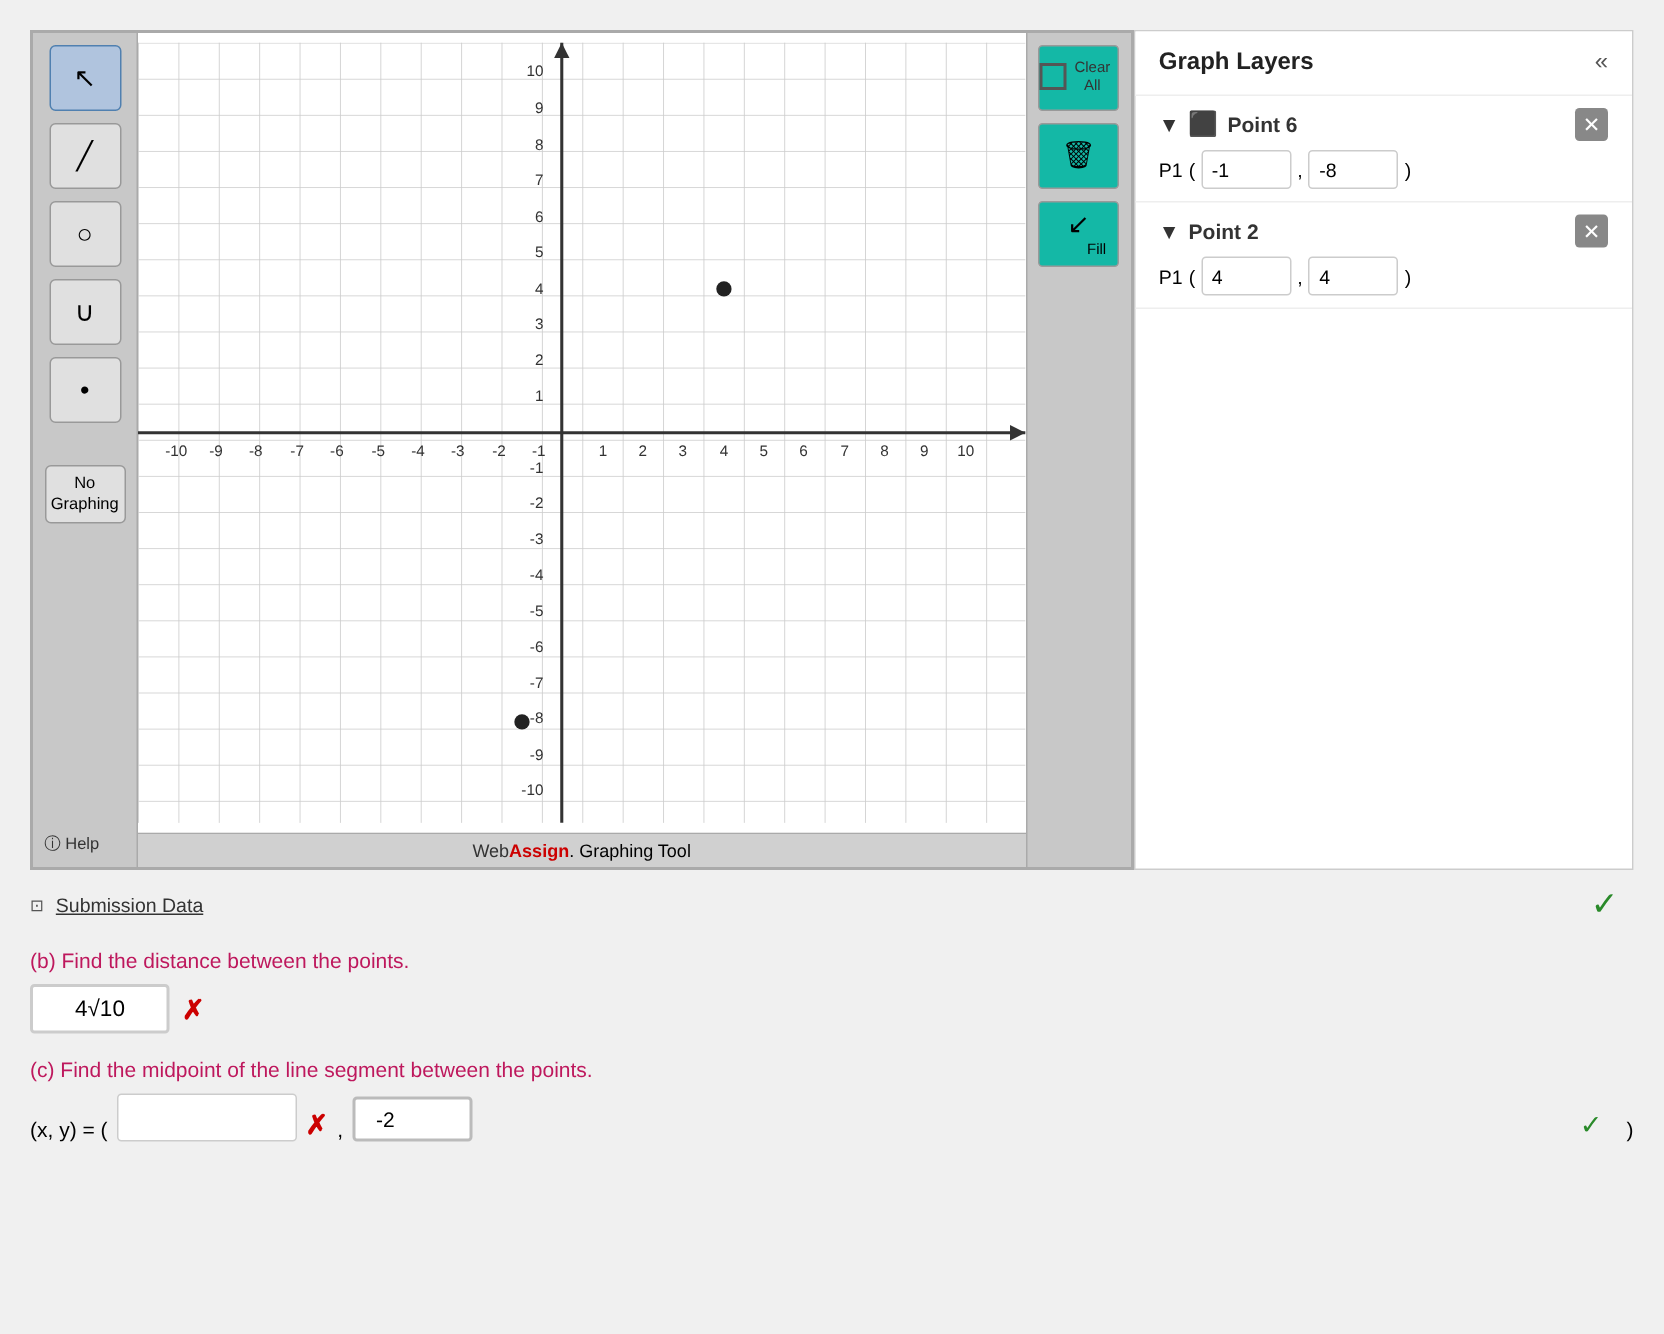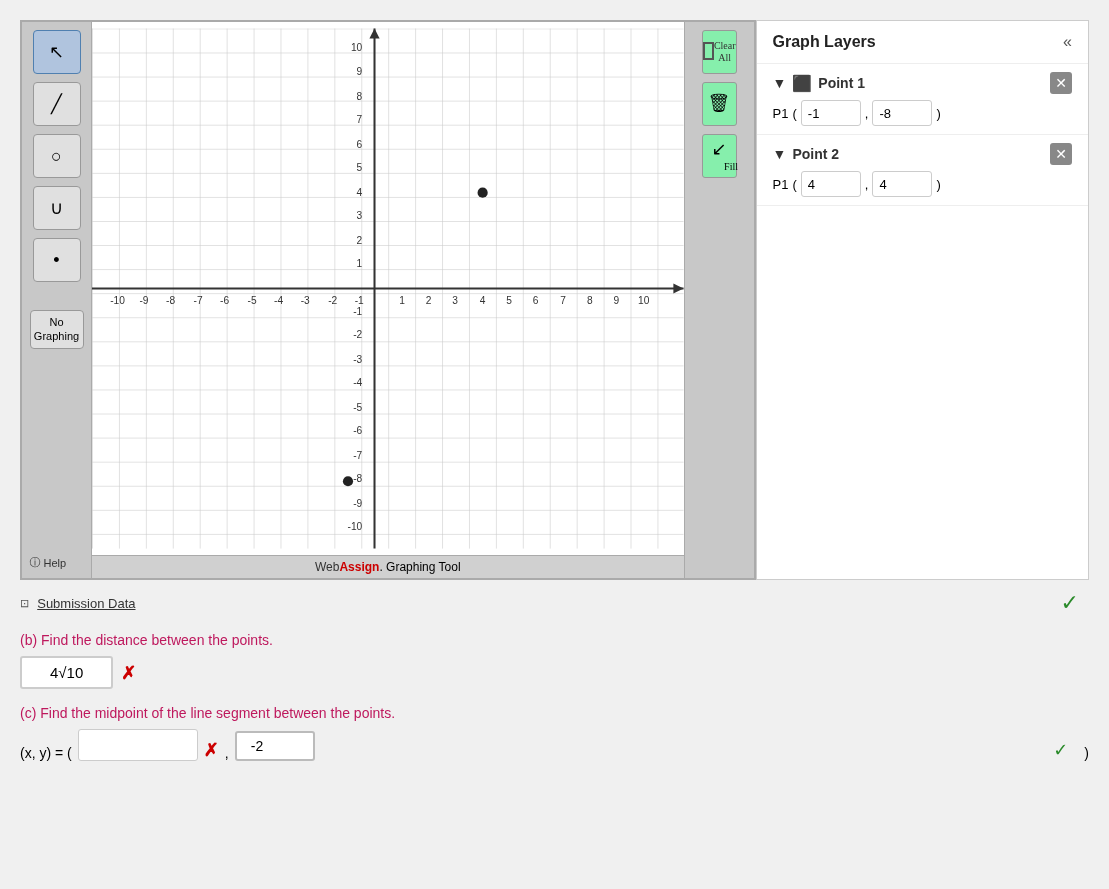--- a/index.html
+++ b/index.html
@@ -107,33 +107,32 @@
       flex-direction: column;
       width: 70px;
       background: #c8c8c8;
       border-left: 1px solid #aaa;
       align-items: center;
       padding: 8px 4px;
       gap: 8px;
     }
 
     .ctrl-btn {
-      width: 35px;
+      width: 54px;
       height: 44px;
-      background: #86efac;
+      background: #14b8a6;
       border: 1px solid #999;
       border-radius: 3px;
       display: flex;
       align-items: center;
       justify-content: center;
       cursor: pointer;
       font-size: 11px;
       text-align: center;
       line-height: 1.2;
-      font-family: Liberation Serif, serif;
     }
 
     .ctrl-btn.clear-all {
       font-size: 10px;
       color: #333;
     }
 
     .ctrl-btn.delete {
       font-size: 18px;
     }
@@ -445,21 +444,21 @@
       <div class="layers-header">
         <span class="layers-title">Graph Layers</span>
         <span class="layers-collapse">«</span>
       </div>
 
       <div class="layer-item">
         <div class="layer-header">
           <div class="layer-name">
             <span style="cursor:pointer;">▼</span>
             <span style="font-size:16px;">⬛</span>
-            <span>Point 1</span>
+            <span>Point 6</span>
           </div>
           <button class="layer-remove">✕</button>
         </div>
         <div class="layer-coords">
           <span>P1</span>
           <span>(</span>
           <input class="coord-input" type="text" value="-1" style="">
           <span>,</span>
           <input class="coord-input" type="text" value="-8" style="">
           <span>)</span>

